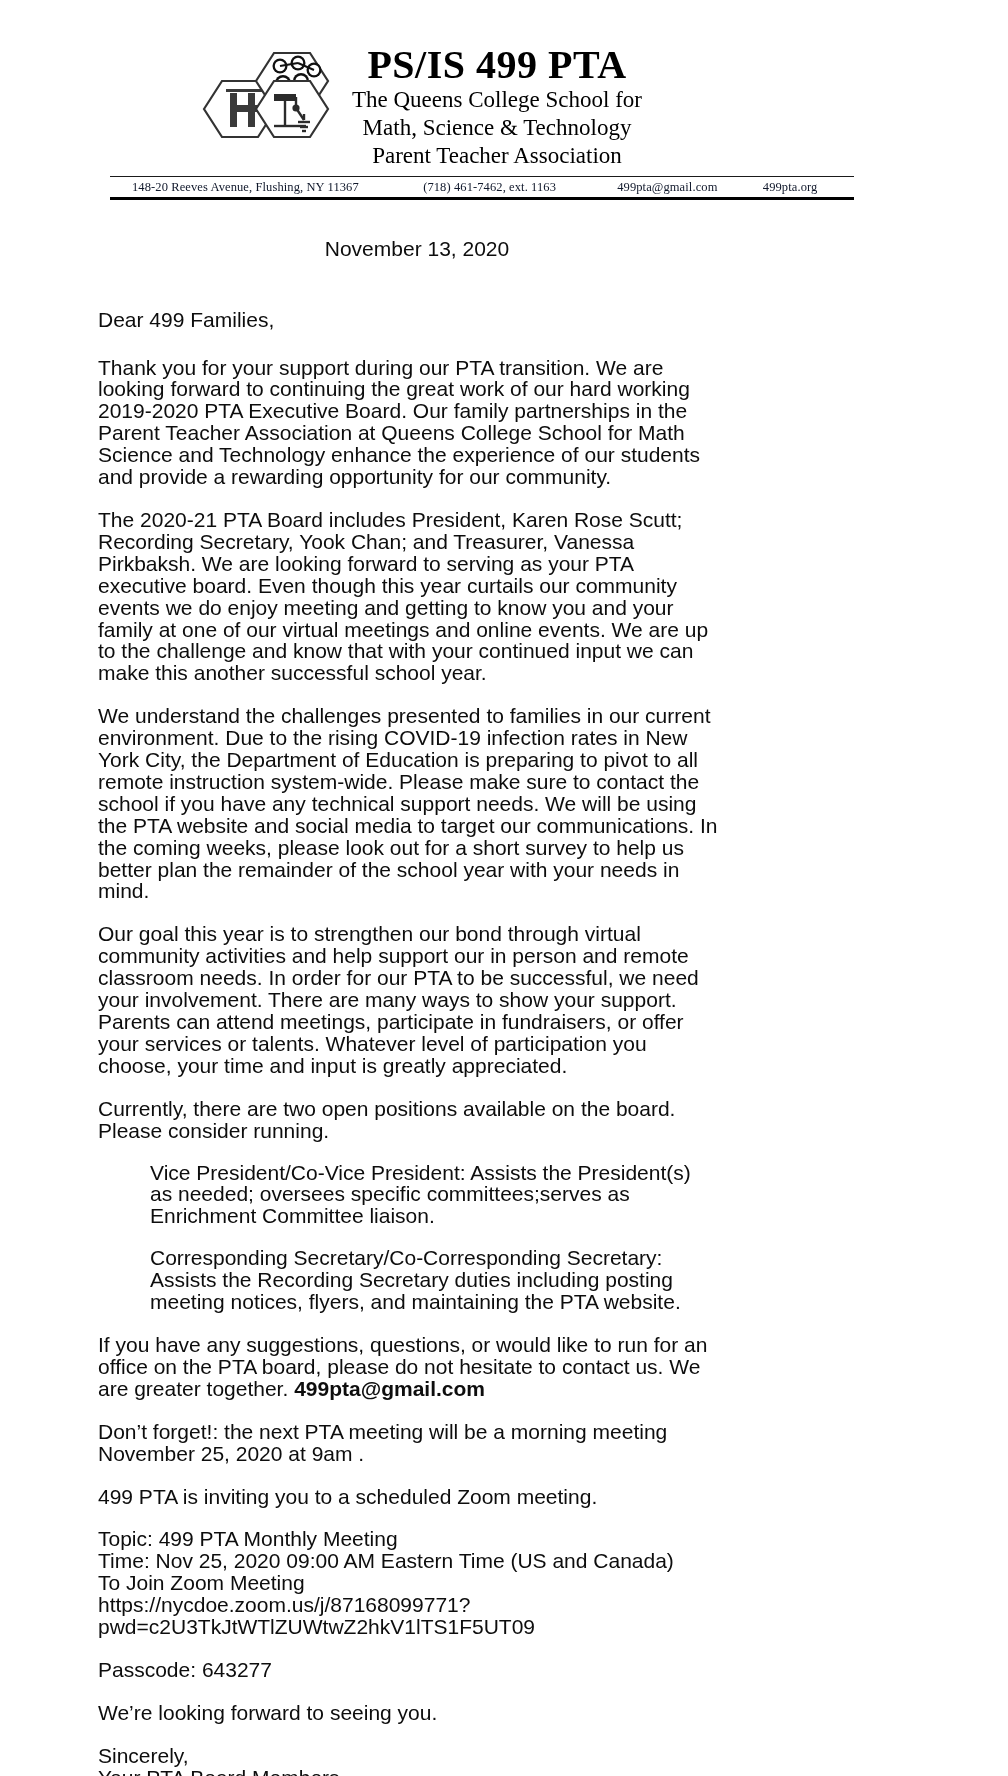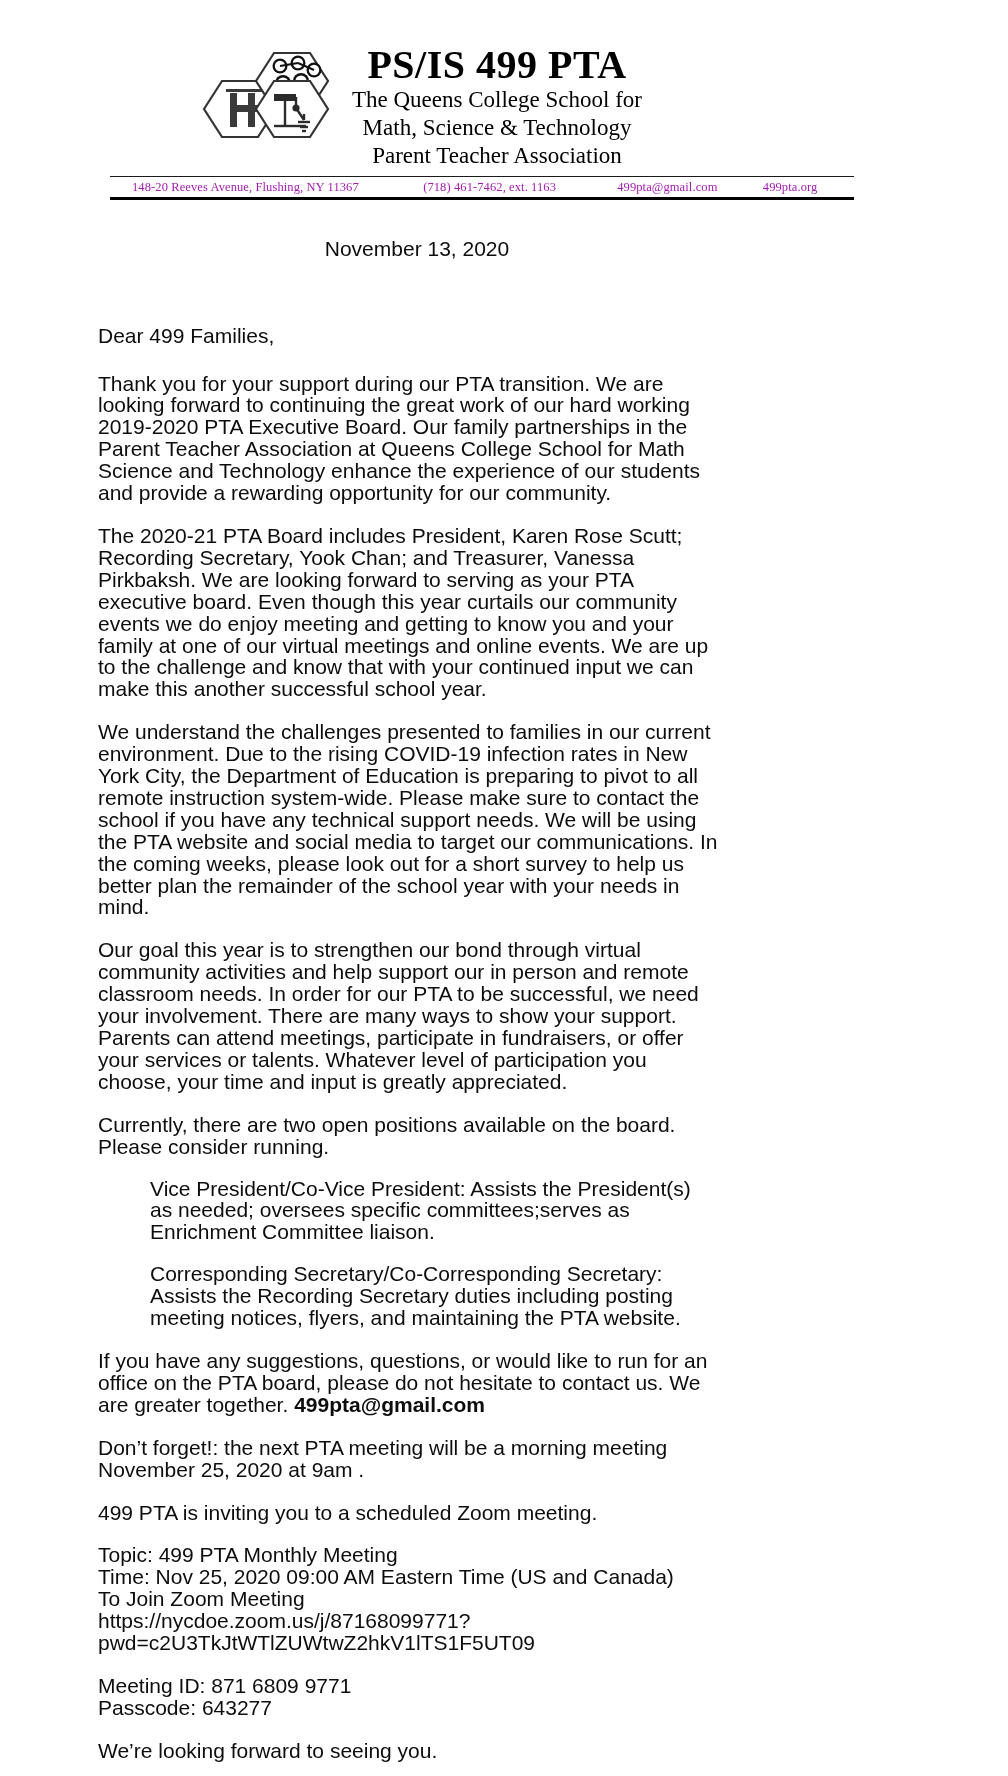--- a/index.html
+++ b/index.html
@@ -70,21 +70,21 @@
     width: 744px;
   }
   .lh-contact {
     width: 744px;
     margin: 0 110px;
     display: flex;
     font-family: "Liberation Serif", serif;
     font-size: 12.5px;
     padding-top: 3px;
     letter-spacing: 0.1px;
-    color: #a21caf;
+    color: #0f172a;
   }
   .lh-contact .c1 { width: 300px; text-align: left; padding-left: 22px; }
   .lh-contact .c2 { width: 200px; text-align: left; }
   .lh-contact .c3 { width: 150px; text-align: left; }
   .lh-contact .c4 { width: 94px;  text-align: left; }
   .lh-rule-bottom {
     margin: 2px 110px 0 110px;
     width: 744px;
     border-top: 3px solid #000;
   }
@@ -96,21 +96,21 @@
     line-height: 21.9px;
     color: #0d0d0d;
   }
   .date-line {
     text-align: center;
     margin-top: 38px;
     margin-bottom: 0;
     padding-left: 18px;
   }
   .salutation {
-    margin-top: 65px;
+    margin-top: 49px;
   }
   p.para {
     margin: 0;
     padding-top: 21px;
   }
   p.para.first {
     padding-top: 26px;
   }
   .indent {
     margin: 0;
@@ -236,21 +236,20 @@
     <p class="para">499 PTA is inviting you to a scheduled Zoom meeting.</p>
 
     <div class="block">
       <span class="ln">Topic: 499 PTA Monthly Meeting</span>
       <span class="ln">Time: Nov 25, 2020 09:00 AM Eastern Time (US and Canada)</span>
       <span class="ln">To Join Zoom Meeting</span>
       <span class="ln">https://nycdoe.zoom.us/j/87168099771?pwd=c2U3TkJtWTlZUWtwZ2hkV1lTS1F5UT09</span>
     </div>
 
     <div class="block">
-      <span class="ln">Meeting ID: 871 6809 9771</span>
       <span class="ln">Passcode: 643277</span>
     </div>
 
     <p class="para">We’re looking forward to seeing you.</p>
 
     <div class="block">
       <span class="ln">Sincerely,</span>
       <span class="ln">Your PTA Board Members</span>
     </div>
 

